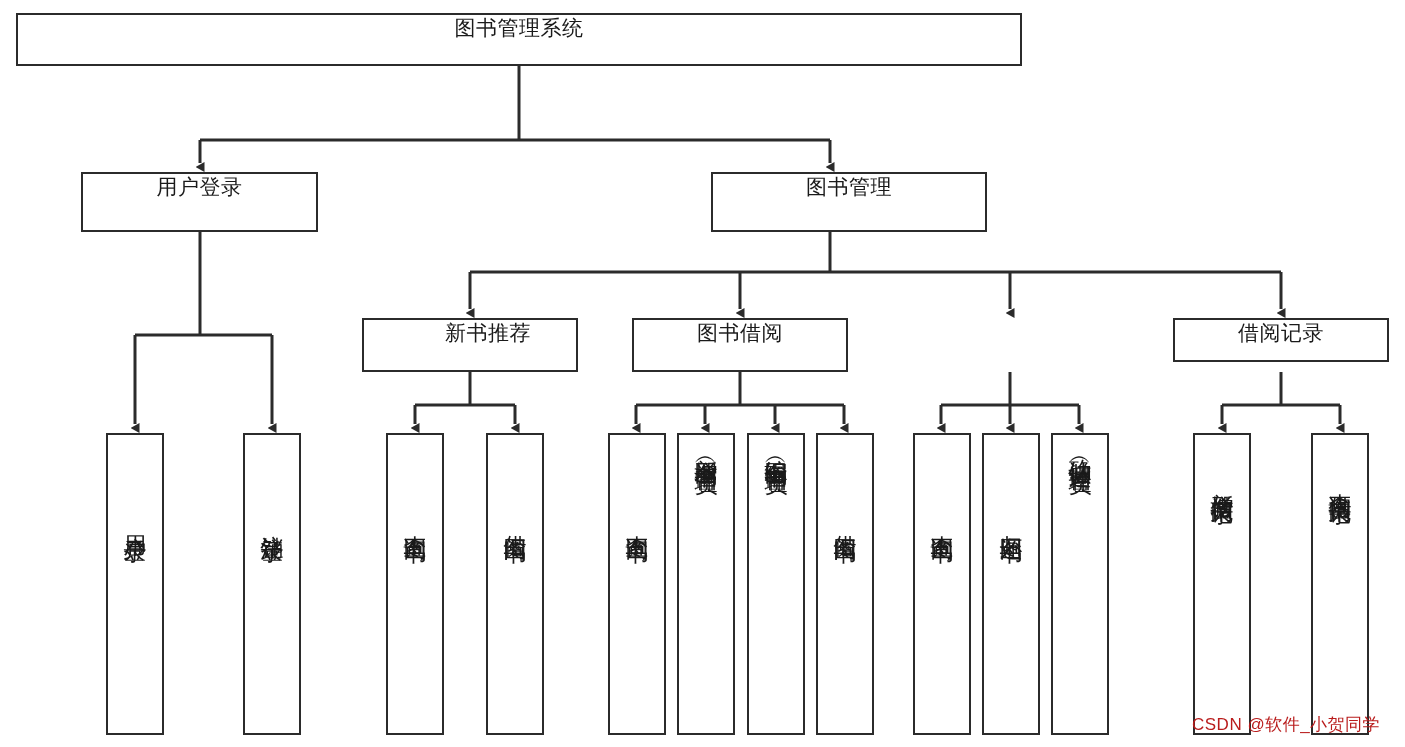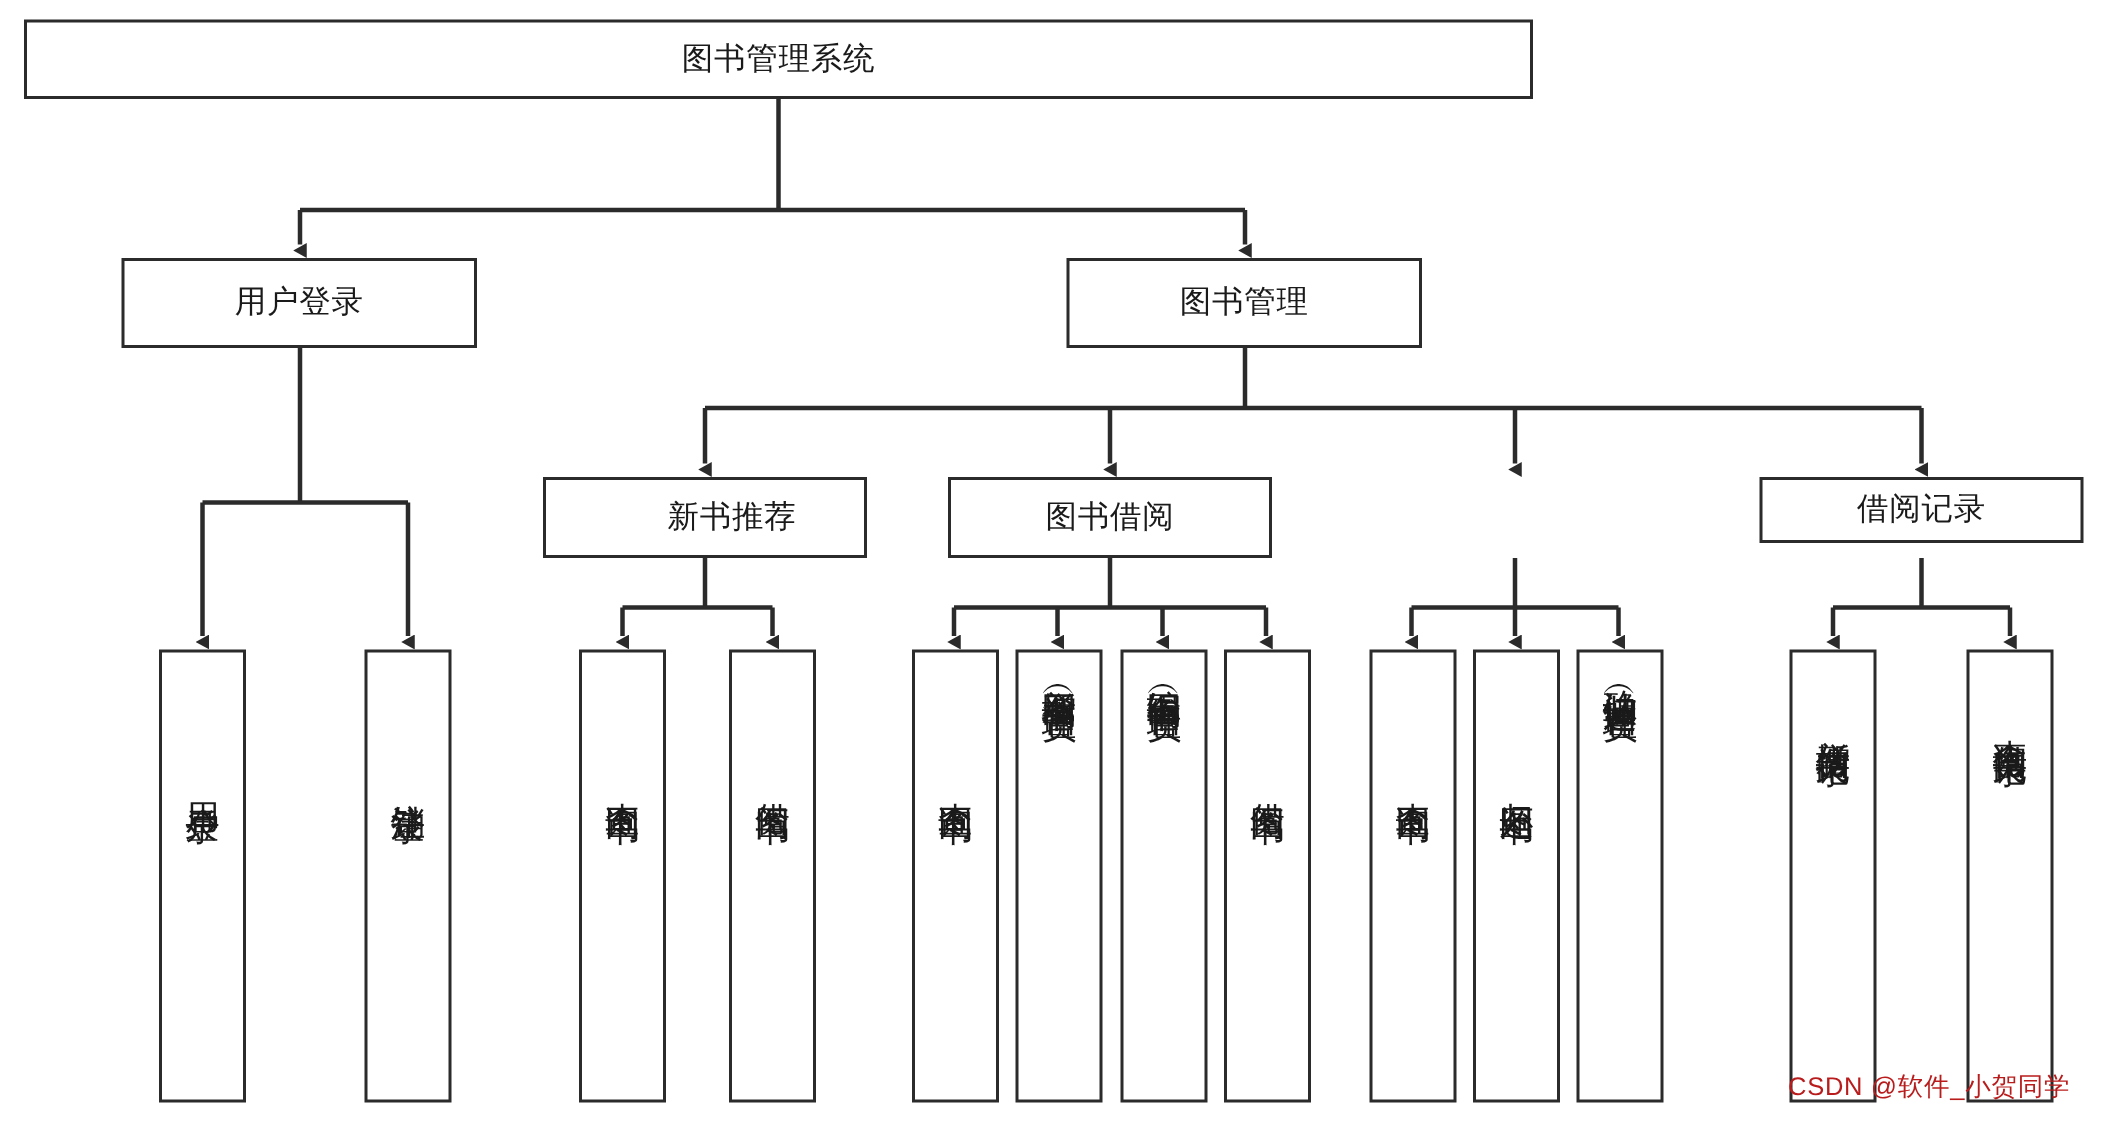--- a/index.html
+++ b/index.html
@@ -20,21 +20,21 @@
     top: 0;
     width: 1405px;
     height: 747px;
   }
   .node-box {
     position: absolute;
     box-sizing: border-box;
     background: #ffffff;
     border: 2px solid #2b2b2b;
     display: flex;
-    align-items: center;
+    align-items: flex-start;
     justify-content: center;
   }
   .node-label-h {
     font-size: 21px;
     color: #1a1a1a;
     line-height: 1.2;
     white-space: nowrap;
     letter-spacing: 0.5px;
   }
   .node-box-vert {
@@ -131,21 +131,21 @@
   </svg>
 
   <div class="node-box" style="left:16px; top:13px; width:1006px; height:53px;">
     <span class="node-label-h">图书管理系统</span>
   </div>
 
   <div class="node-box" style="left:81px; top:172px; width:237px; height:60px;">
     <span class="node-label-h">用户登录</span>
   </div>
 
-  <div class="node-box" style="left:711px; top:172px; width:237px; height:60px;">
+  <div class="node-box" style="left:711px; top:172px; width:276px; height:60px;">
     <span class="node-label-h">图书管理</span>
   </div>
 
   <div class="node-box" style="left:362px; top:318px; width:216px; height:54px;padding-left:36px;">
     <span class="node-label-h">新书推荐</span>
   </div>
 
   <div class="node-box" style="left:632px; top:318px; width:216px; height:54px;">
     <span class="node-label-h">图书借阅</span>
   </div>

